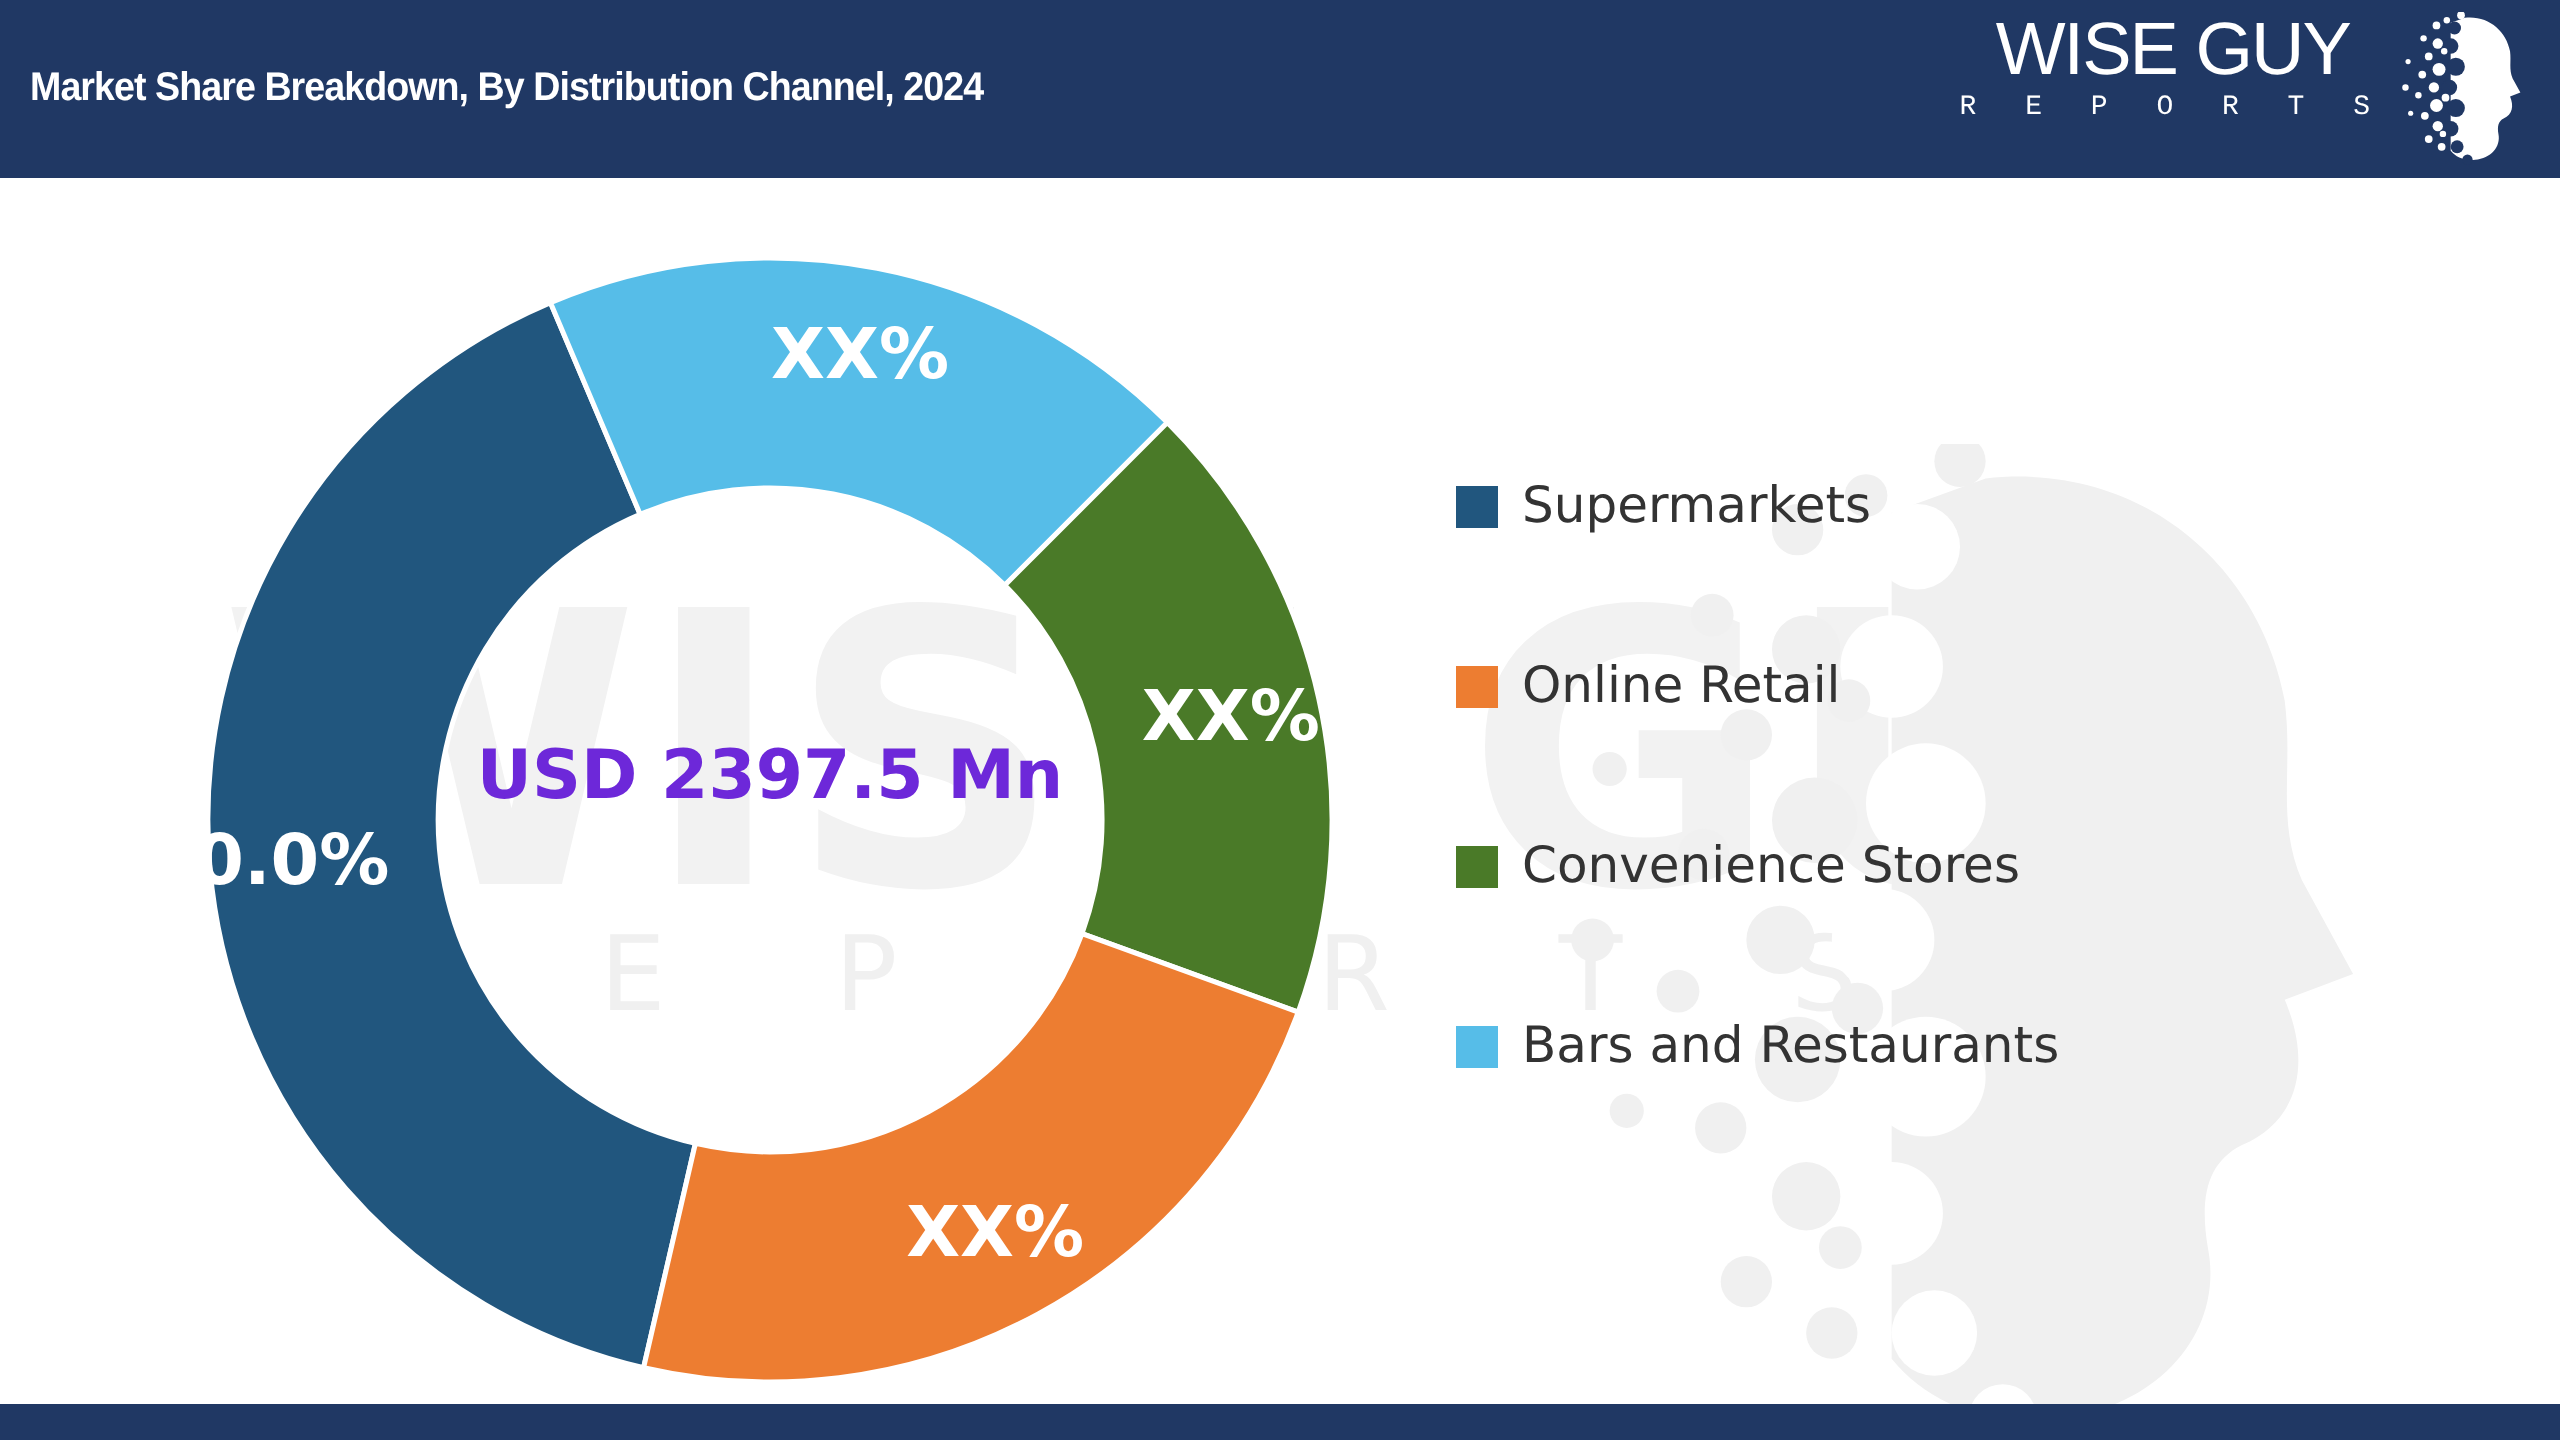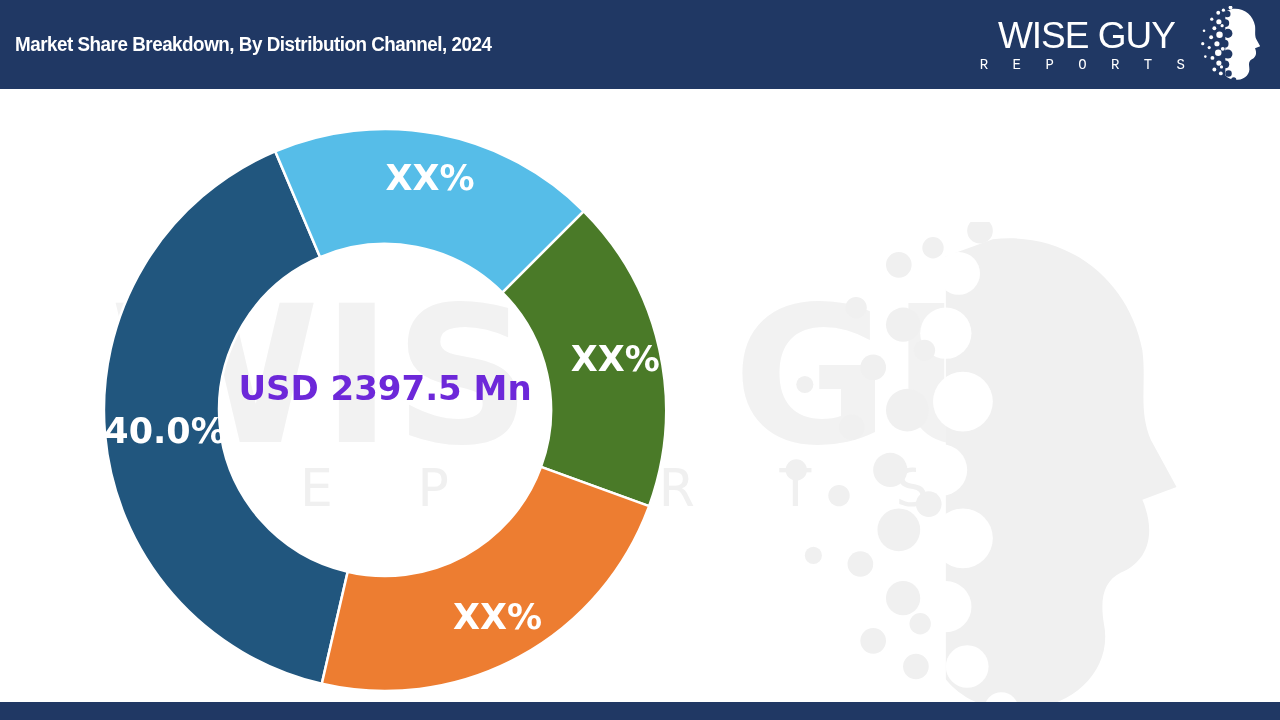--- a/index.html
+++ b/index.html
@@ -5,21 +5,21 @@
   html,body{margin:0;padding:0;background:#ffffff;}
   .page{position:relative;width:1280px;height:720px;overflow:hidden;background:#ffffff;
         font-family:"DejaVu Sans","Liberation Sans",sans-serif;}
 
   
   .header{position:absolute;left:0;top:0;width:1280px;height:89px;background:#203864;z-index:5;
           display:flex;align-items:center;justify-content:space-between;}
   .title{color:#ffffff;font-family:"Liberation Sans",sans-serif;font-weight:bold;font-size:20px;
          letter-spacing:-0.5px;margin-left:15px;white-space:nowrap;
          transform:scaleX(0.94);transform-origin:left center;}
-  .logo{display:flex;align-items:center;margin-right:14px;}
+  .logo{display:flex;margin-right:14px;}
   .logo-text{display:flex;flex-direction:column;align-items:center;margin-right:2px;}
   .logo-line1{color:#ffffff;font-family:"Liberation Sans",sans-serif;font-size:37px;line-height:38px;
               letter-spacing:-1px;white-space:nowrap;}
   .logo-line2{color:#ffffff;font-family:Liberation Mono, monospace;font-size:14px;letter-spacing:8px;
               margin-top:2px;white-space:nowrap;}
 
   
   .footer{position:absolute;left:0;bottom:0;width:1280px;height:18px;background:#203864;z-index:5;}
 
   
@@ -85,26 +85,44 @@
       </svg></div>
 
   <svg class="chart-svg" id="donut" width="780" height="615" viewBox="0 0 780 615">
       <path d="M321.8,585.8 A281,281 0 0 1 275.2,53.3 L320.1,159.2 A166,166 0 0 0 347.7,473.7 Z" fill="#21567E" stroke="#ffffff" stroke-width="2.5" stroke-linejoin="round"></path>
       <path d="M275.2,53.3 A281,281 0 0 1 583.7,113.3 L502.4,194.6 A166,166 0 0 0 320.1,159.2 Z" fill="#56BDE8" stroke="#ffffff" stroke-width="2.5" stroke-linejoin="round"></path>
       <path d="M583.7,113.3 A281,281 0 0 1 649.1,408.1 L541.0,368.8 A166,166 0 0 0 502.4,194.6 Z" fill="#4A7A28" stroke="#ffffff" stroke-width="2.5" stroke-linejoin="round"></path>
       <path d="M649.1,408.1 A281,281 0 0 1 321.8,585.8 L347.7,473.7 A166,166 0 0 0 541.0,368.8 Z" fill="#ED7D31" stroke="#ffffff" stroke-width="2.5" stroke-linejoin="round"></path>
     </svg>
   <div class="center-label">USD 2397.5 Mn</div>
   <div id="labels">
-      <div class="seg-label" style="left: 165px; top: 430.569px;">40.0%</div>
+      <div class="seg-label" style="left: 134px; top: 430.569px;">40.0%</div>
       <div class="seg-label" style="left: 430.031px; top: 178.336px;">XX%</div>
       <div class="seg-label" style="left: 615.406px; top: 358.92px;">XX%</div>
       <div class="seg-label" style="left: 497.609px; top: 617.401px;">XX%</div>
     </div>
 
+  <div class="legend">
+    <div class="legend-item">
+      <span class="swatch" style="background: rgb(33, 86, 126);"></span>
+      <span class="legend-label">Supermarkets</span>
+    </div>
+    <div class="legend-item">
+      <span class="swatch" style="background: rgb(237, 125, 49);"></span>
+      <span class="legend-label">Online Retail</span>
+    </div>
+    <div class="legend-item">
+      <span class="swatch" style="background: rgb(74, 122, 40);"></span>
+      <span class="legend-label">Convenience Stores</span>
+    </div>
+    <div class="legend-item">
+      <span class="swatch" style="background: rgb(86, 189, 232);"></span>
+      <span class="legend-label">Bars and Restaurants</span>
+    </div>
+  </div>
 
   <div class="header">
     <div class="title">Market Share Breakdown, By Distribution Channel, 2024</div>
     <div class="logo">
       <div class="logo-text">
         <div class="logo-line1">WISE GUY</div>
         <div class="logo-line2">R E P O R T S</div>
       </div>
       <div id="logo-face" style="width:71px;height:78px;"><svg viewBox="0 0 110 120" width="100%" height="100%" preserveAspectRatio="xMidYMid meet">
             <path fill="#ffffff" d="M58,4 C76,2 90,14 93,30 C94,38 92,44 95,51 L101,62 L93,65 C96,72 95,79 88,82 C84,84 83,88 84,94 C86,104 78,113 66,114 C58,115 51,112 47,107 L47,8 Z"></path>

